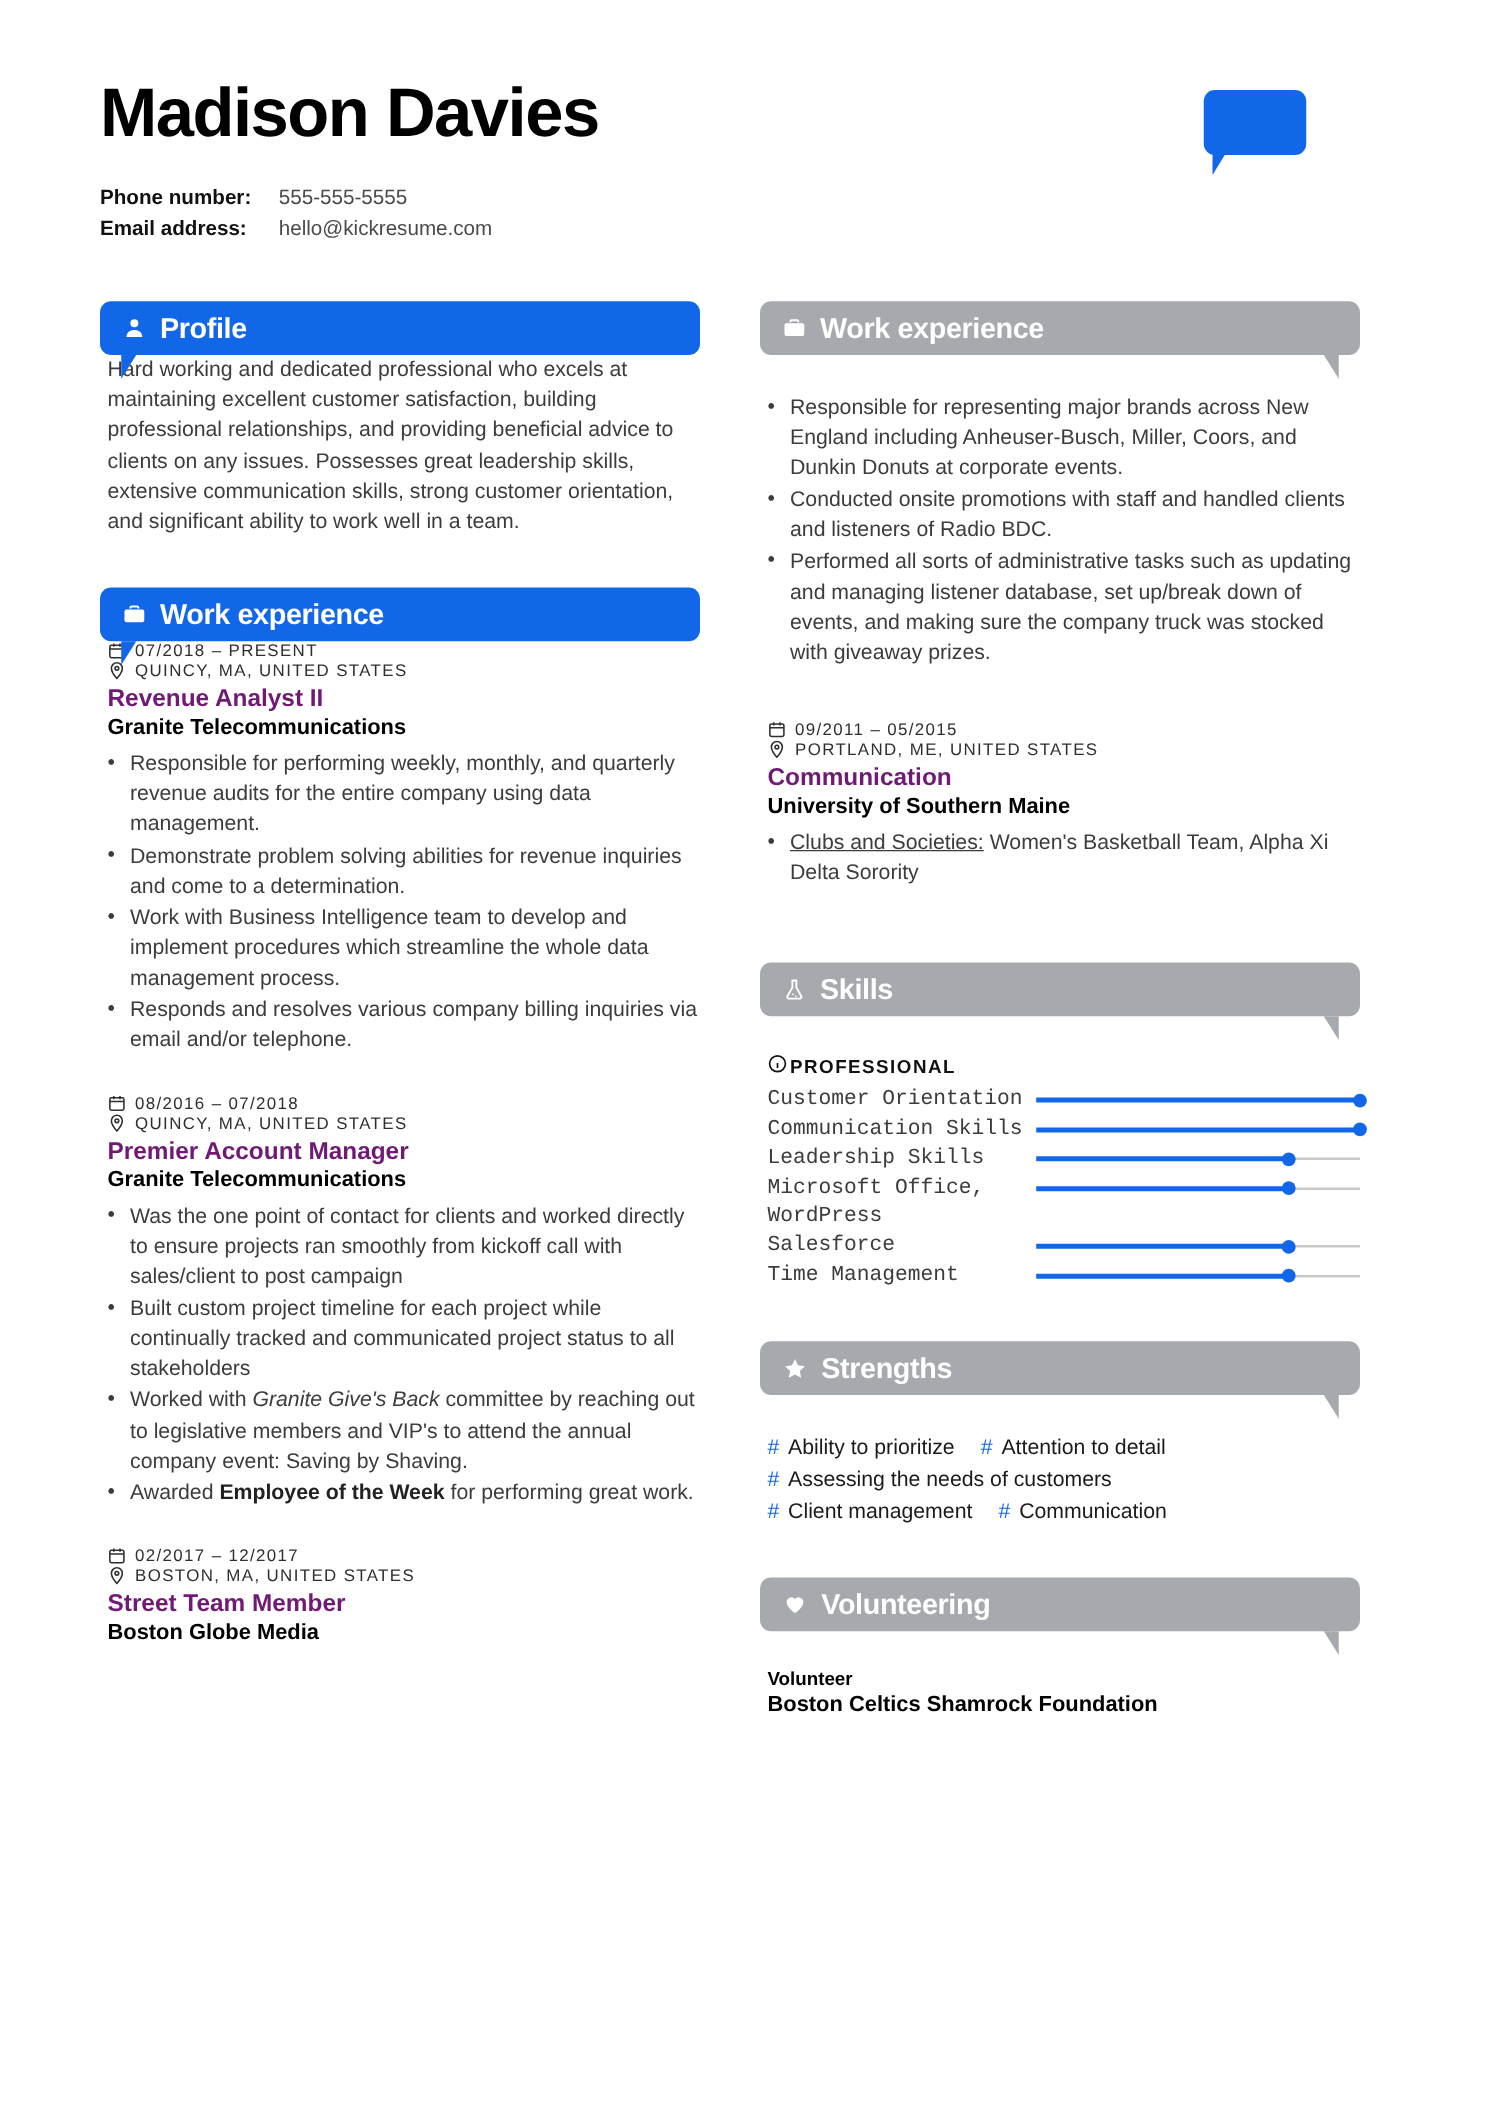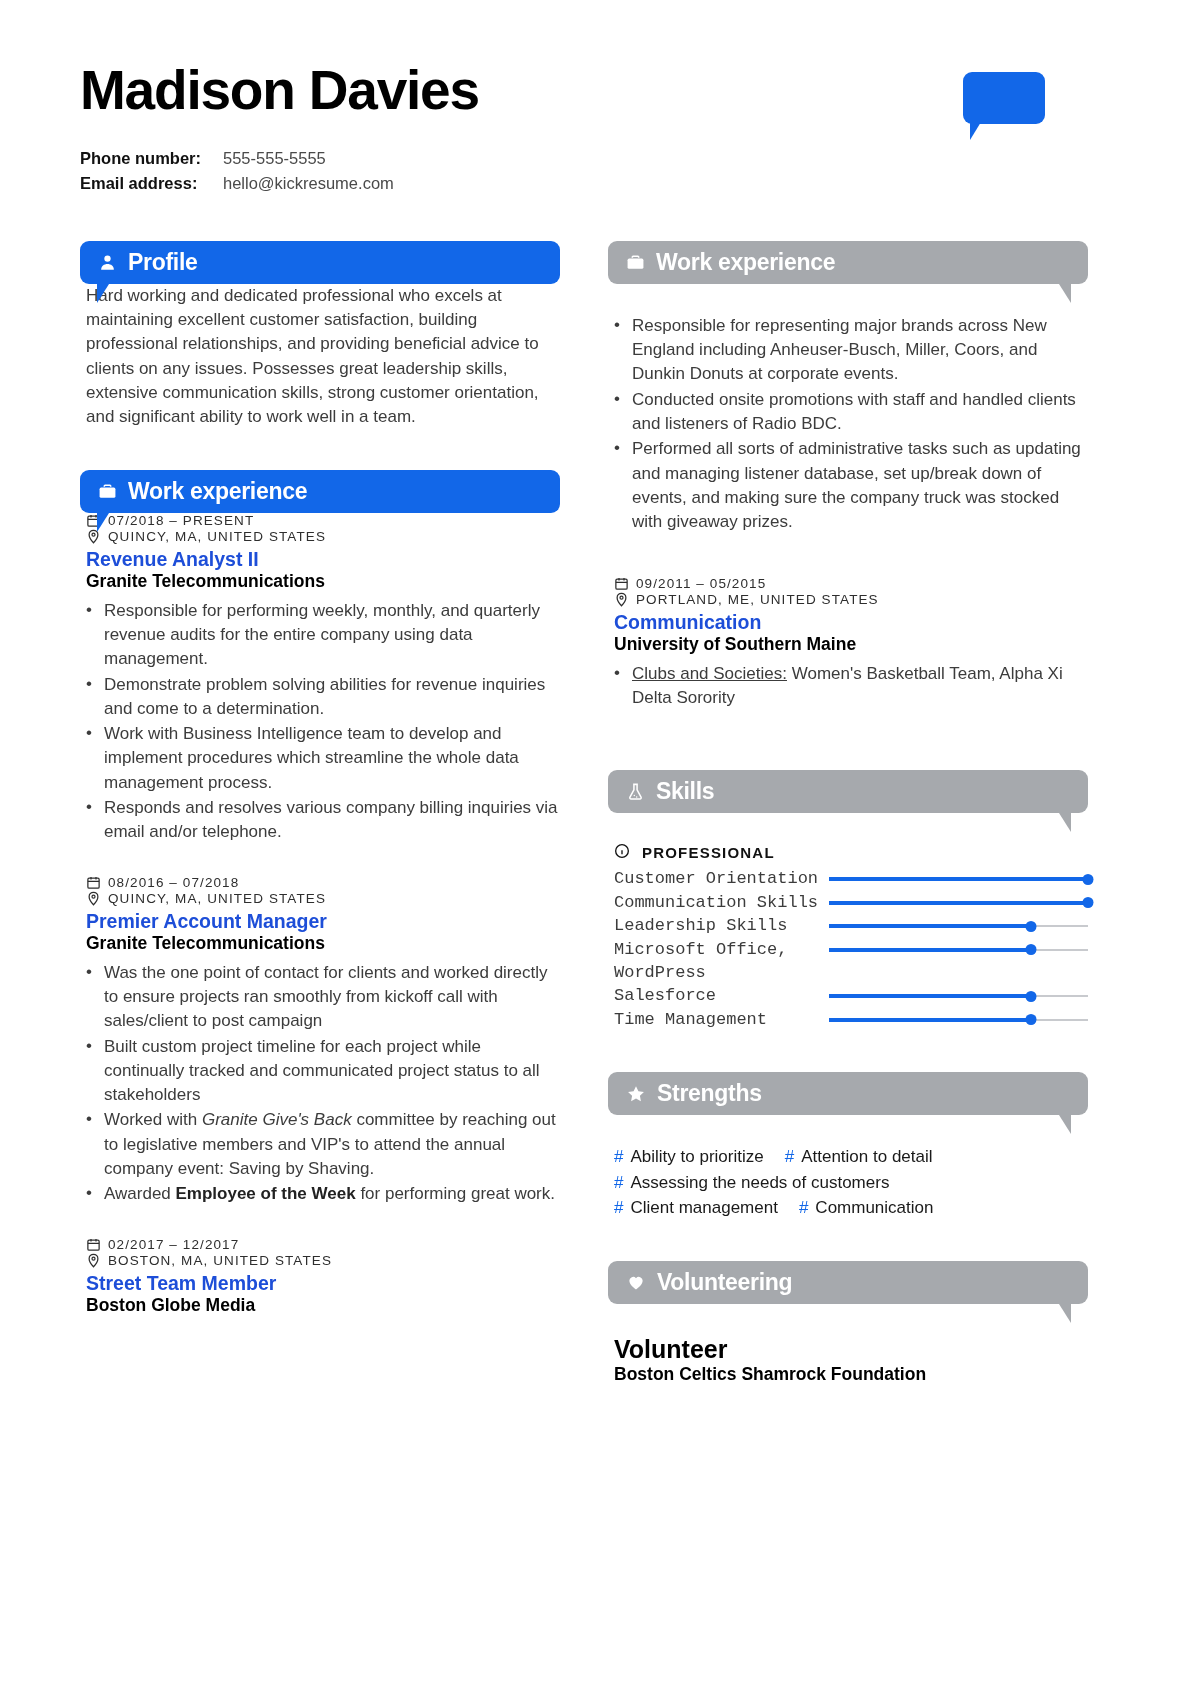--- a/index.html
+++ b/index.html
@@ -87,32 +87,32 @@
   
   .entry { margin-bottom: 30px; }
   .entry:last-child { margin-bottom: 0; }
   .meta-row {
     display: flex; align-items: center; gap: 7px;
     font-size: 13.5px; letter-spacing: 1.1px; color: #2e2e2e;
     margin-bottom: 1px; padding-left: 6px;
   }
   .meta-row svg { display: block; flex: 0 0 auto; }
   .entry-title {
-    font-size: 19.5px; font-weight: bold; color: #1d4ed8;
+    font-size: 19.5px; font-weight: bold; color: #701a75;
     line-height: 1.18; padding-left: 6px; margin-top: 4px;
   }
   .entry-org {
     font-size: 17.5px; font-weight: bold; color: #000;
     line-height: 1.2; padding-left: 6px; margin-bottom: 7px;
   }
   .entry ul.bullets { margin-top: 4px; }
 
   
   .skill-group-label {
-    display: flex; align-items: center; gap: 12px;
+    display: flex; align-items: center; gap: 2px;
     font-size: 15px; font-weight: bold; letter-spacing: 1.2px;
     color: #111; margin-bottom: 6px; padding-left: 6px;
   }
   .skill-row {
     display: flex; align-items: flex-start;
     font-size: 17px; line-height: 1.33; color: #3c3c3c;
     padding-left: 6px; margin-bottom: 1px;
   }
   .skill-name { width: 215px; flex: 0 0 auto; font-family: Liberation Mono, monospace; }
   .skill-bar-wrap {
@@ -132,21 +132,21 @@
   
   .strength-lines { padding-left: 6px; }
   .strength-line {
     display: flex; font-size: 17px; line-height: 1.42;
     color: #1a1a1a; margin-bottom: 1px;
   }
   .strength-tag { display: flex; gap: 7px; margin-right: 21px; white-space: nowrap; }
   .strength-tag .hash { color: #1267e8; }
 
   
-  .vol-title { font-size: 25px; font-weight: bold; color: #000; padding-left: 6px; line-height: 1.2; }
+  .vol-title { font-size: 15px; font-weight: bold; color: #000; padding-left: 6px; line-height: 1.2; }
   .vol-org { font-size: 17.5px; font-weight: bold; color: #000; padding-left: 6px; line-height: 1.2; }
 
   .gap-md { height: 30px; }
   .gap-lg { height: 40px; }
 </style>
 </head>
 <body>
 
 <div class="page">
 

